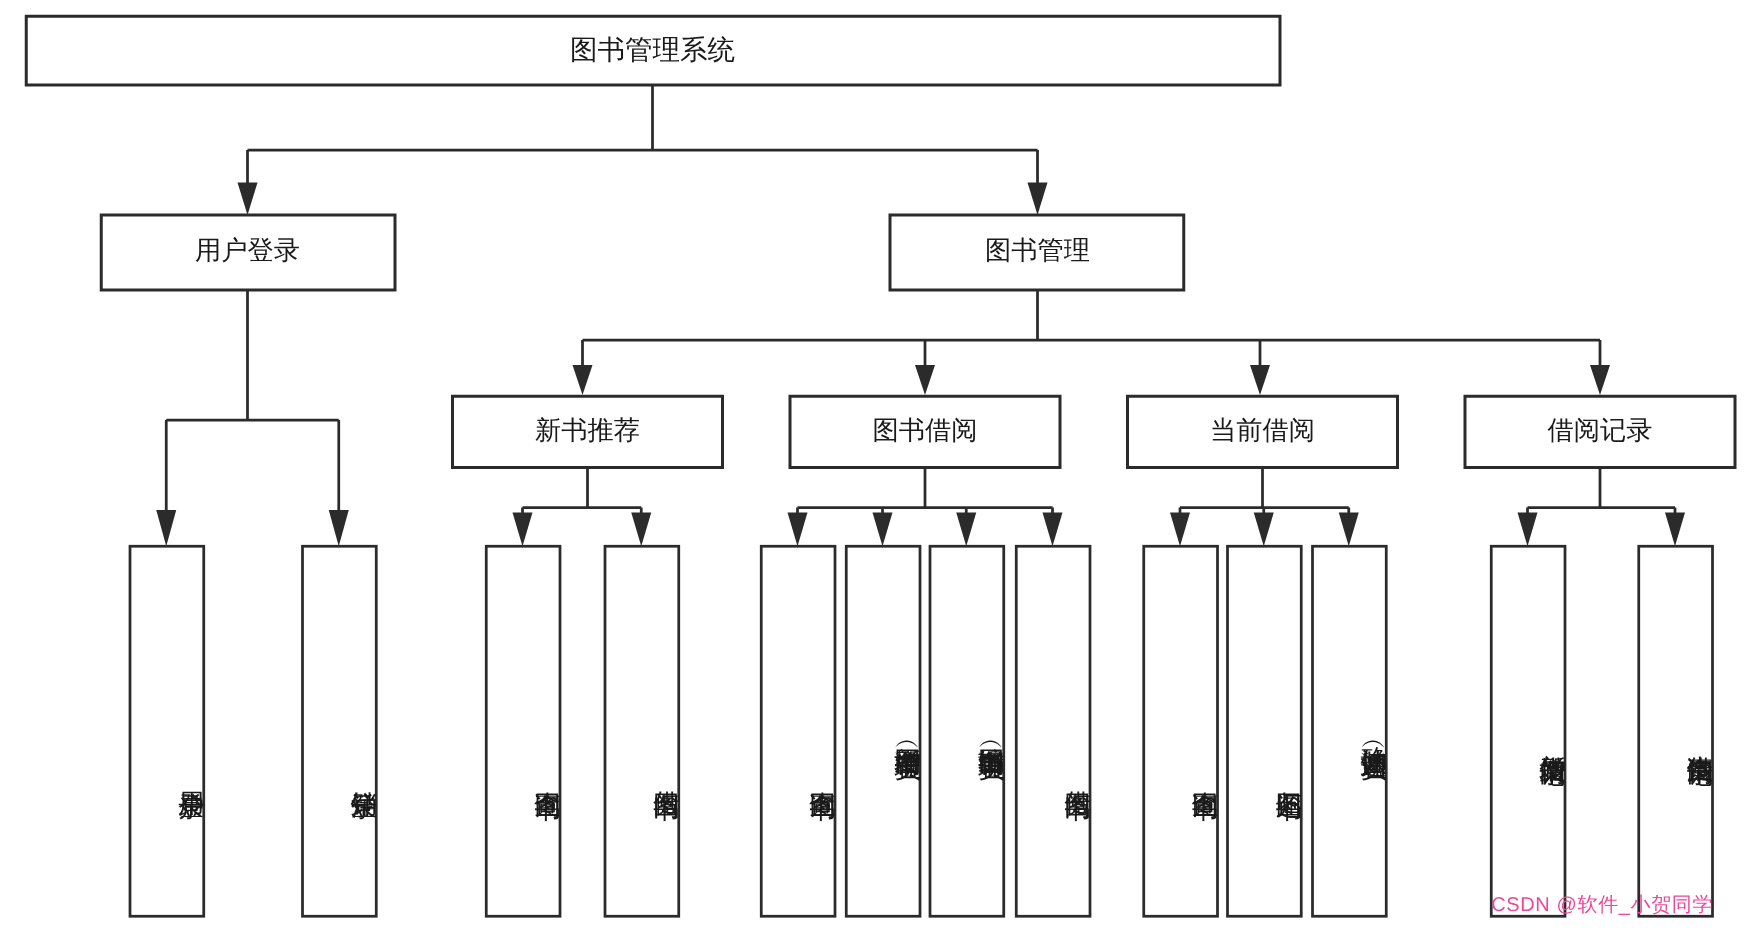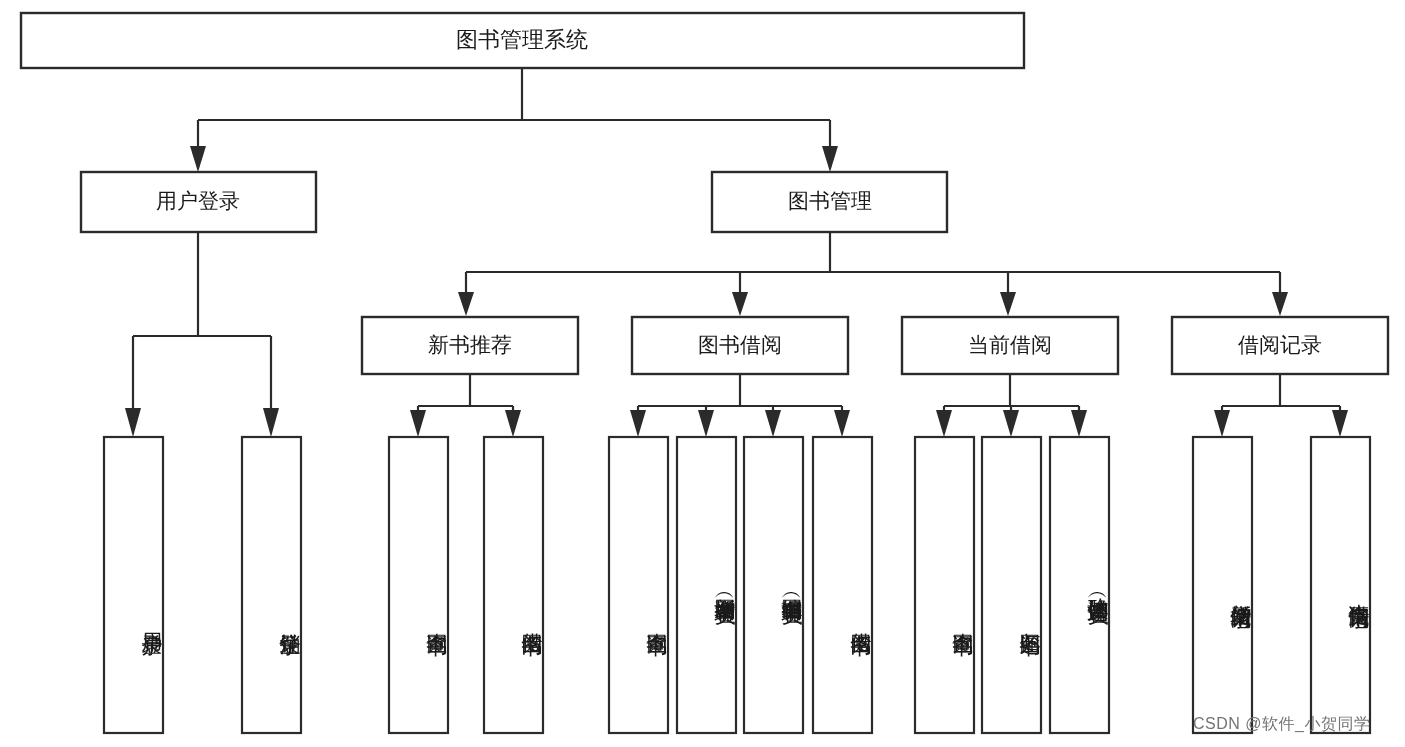--- a/index.html
+++ b/index.html
@@ -77,21 +77,21 @@
     align-items: flex-start;
     justify-content: center;
     pointer-events: none;
   }
   .watermark {
     position: absolute;
     left: 1193px;
     top: 714px;
     font-family: "Liberation Sans", "DejaVu Sans", sans-serif;
     font-size: 16px;
-    color: #737373;
+    color: #ec4899;
     white-space: nowrap;
     letter-spacing: 0.5px;
   }
 </style>
 </head>
 <body>
 
 <div id="diagram-root">
 
   <svg class="tree-canvas" viewBox="0 0 1405 747" xmlns="http://www.w3.org/2000/svg">

